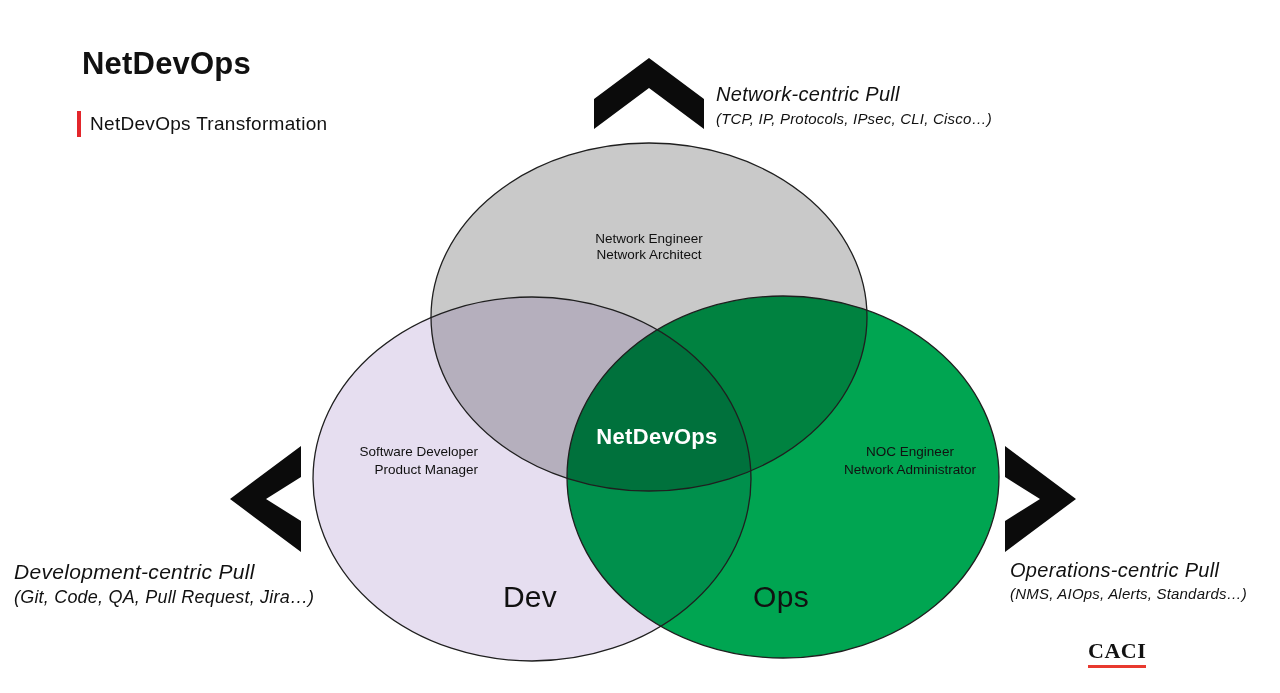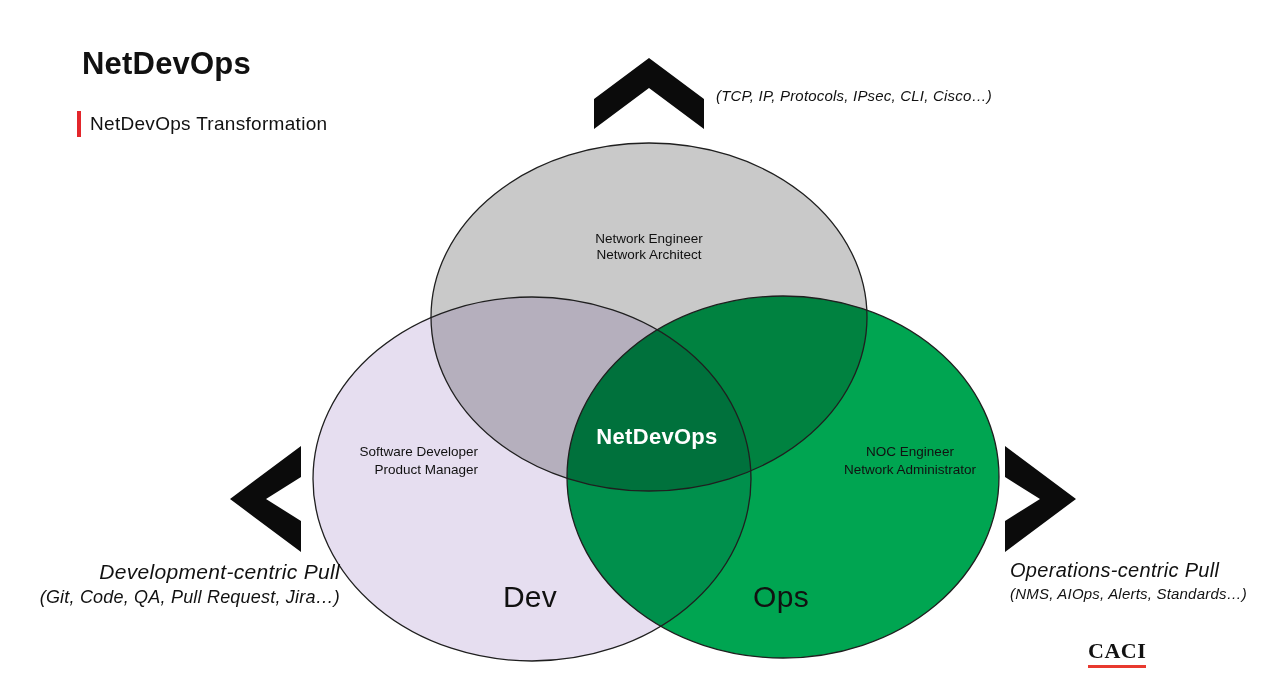--- a/index.html
+++ b/index.html
@@ -44,21 +44,21 @@
   
   svg.venn { left: 0; top: 0; width: 1280px; height: 693px; }
 
   
   .pull-heading { font-size: 20px; font-style: italic; letter-spacing: 0.3px; }
   .pull-detail  { font-size: 15px; font-style: italic; letter-spacing: 0.2px; }
 
   .pull-network { left: 716px; top: 83px; text-align: left; width: 360px; }
   .pull-network .pull-detail { margin-top: 4px; }
 
-  .pull-development { left: 14px; top: 560px; width: 326px; text-align: right; }
+  .pull-development { left: 14px; top: 560px; width: 326px; text-align: left; }
   .pull-development .pull-heading { font-size: 21px; }
   .pull-development .pull-detail { margin-top: 3px; font-size: 18px; }
 
   .pull-operations { left: 1010px; top: 559px; width: 270px; text-align: left; }
   .pull-operations .pull-detail { margin-top: 3px; }
 
   
   .circle-label { font-size: 30px; letter-spacing: 0.3px; text-align: center; }
   .net-label { left: 549px; top: 186px; width: 200px; }
   .dev-label { left: 430px; top: 580px; width: 200px; }
@@ -114,20 +114,21 @@
     <polygon points="1005,446 1076,499 1005,552 1005,521 1040,499 1005,477" fill="#0b0b0b"></polygon>
   </svg>
 
   <div class="abs title">NetDevOps</div>
   <div class="abs subtitle-row">
     <span class="accent-bar" style="background-color: rgb(227, 38, 43);"></span>
     <span class="subtitle">NetDevOps Transformation</span>
   </div>
 
   <div class="abs pull-network">
+    <div class="pull-heading">Network-centric Pull</div>
     <div class="pull-detail">(TCP, IP, Protocols, IPsec, CLI, Cisco…)</div>
   </div>
 
   <div class="abs pull-development">
     <div class="pull-heading">Development-centric Pull</div>
     <div class="pull-detail">(Git, Code, QA, Pull Request, Jira…)</div>
   </div>
 
   <div class="abs pull-operations">
     <div class="pull-heading">Operations-centric Pull</div>

